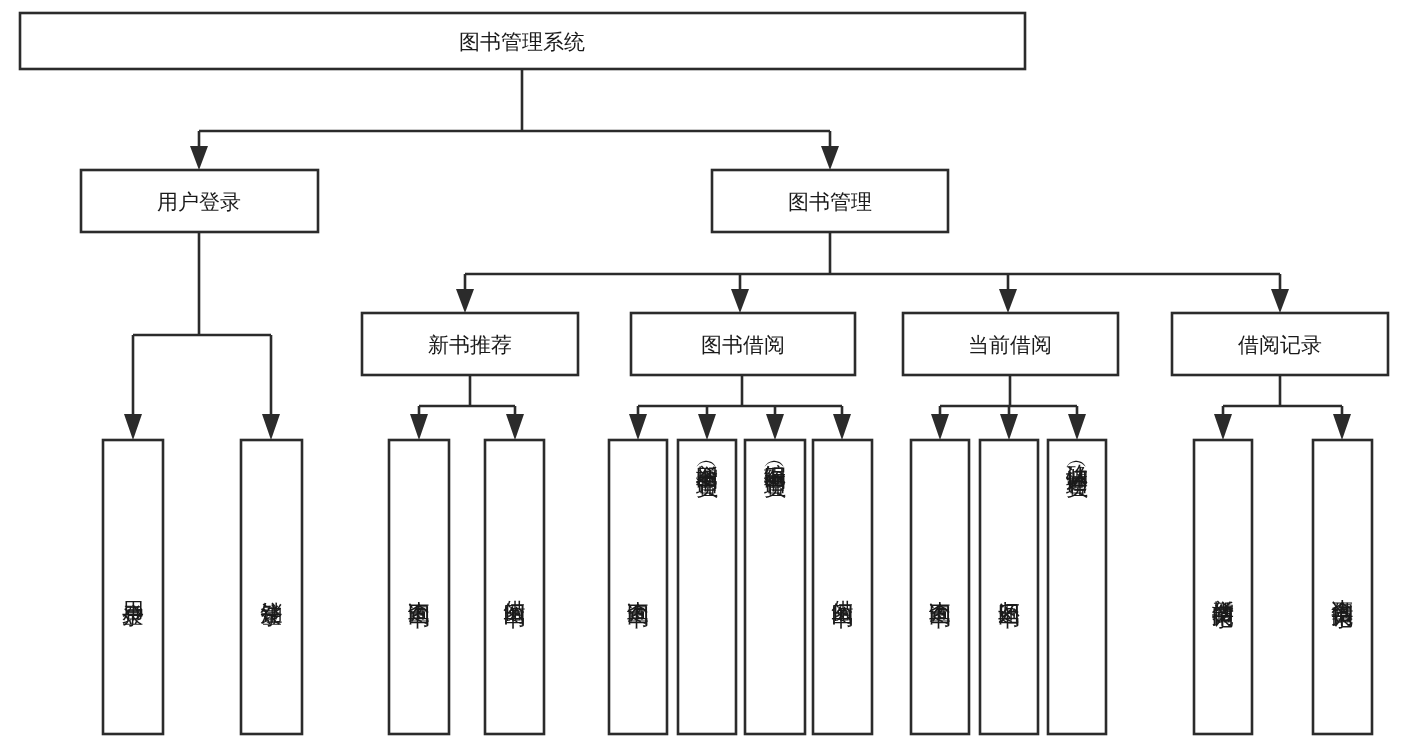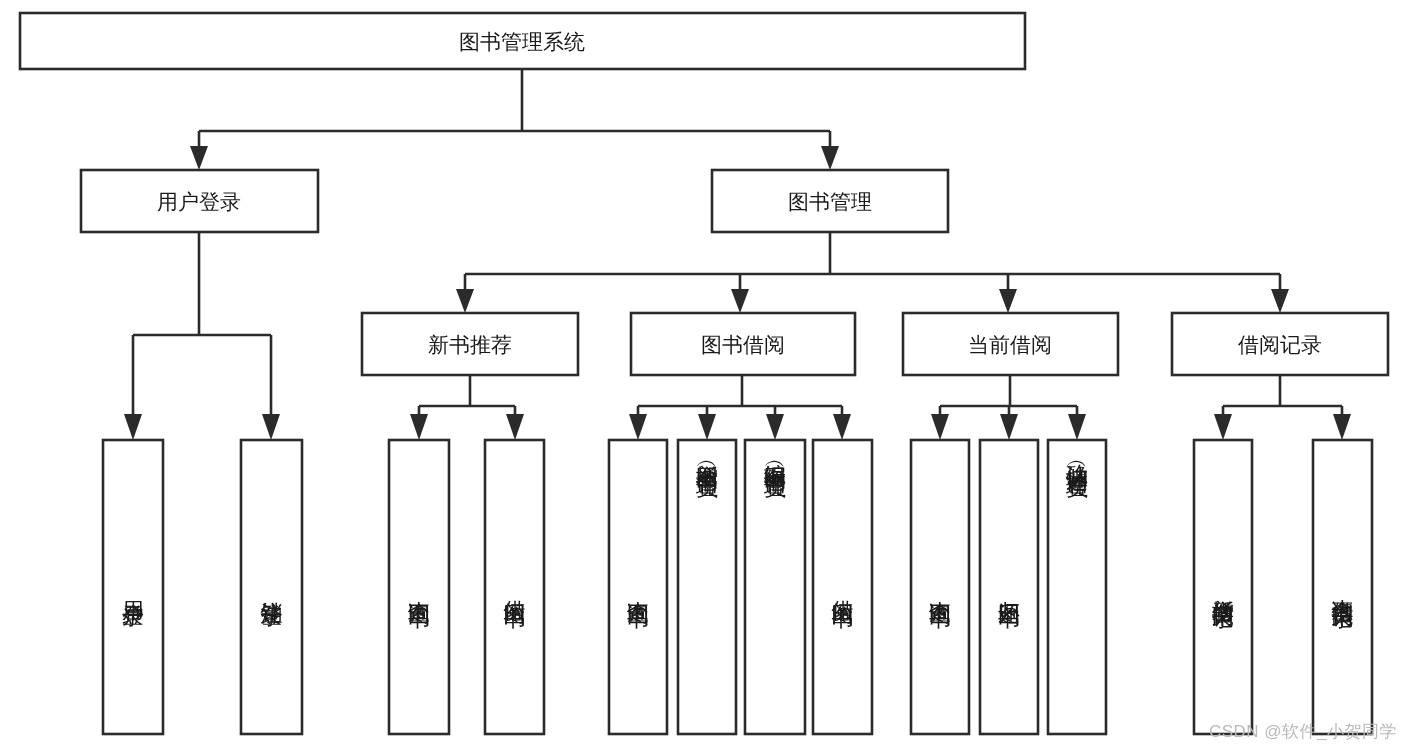--- a/index.html
+++ b/index.html
@@ -222,15 +222,14 @@
   <div class="leaf-label-wrap" style="left:1048px; top:440px; width:58px; height:294px; align-items:flex-start;">
     <span class="leaf-label" style="margin-top:6px;">确认归还（管理员）</span>
   </div>
   <div class="leaf-label-wrap" style="left:1194px; top:440px; width:58px; height:294px;">
     <span class="leaf-label">新增借阅记录</span>
   </div>
   <div class="leaf-label-wrap" style="left:1313px; top:440px; width:59px; height:294px;">
     <span class="leaf-label">查询借阅记录</span>
   </div>
 
-  <div class="watermark">CSDN @软件_小贺同学</div>
 
 </div>
 
 </body></html>

